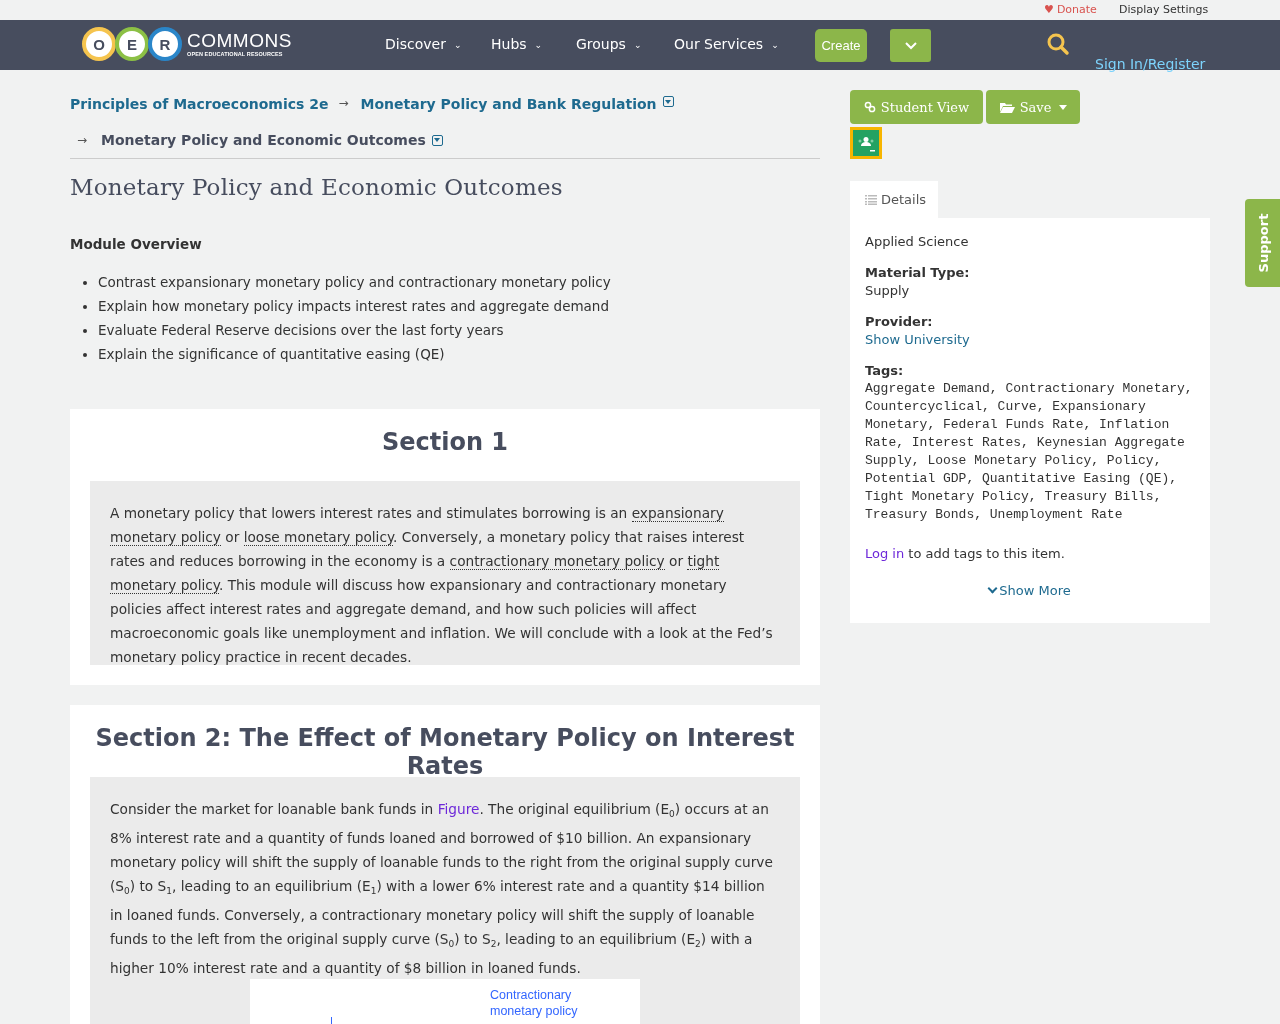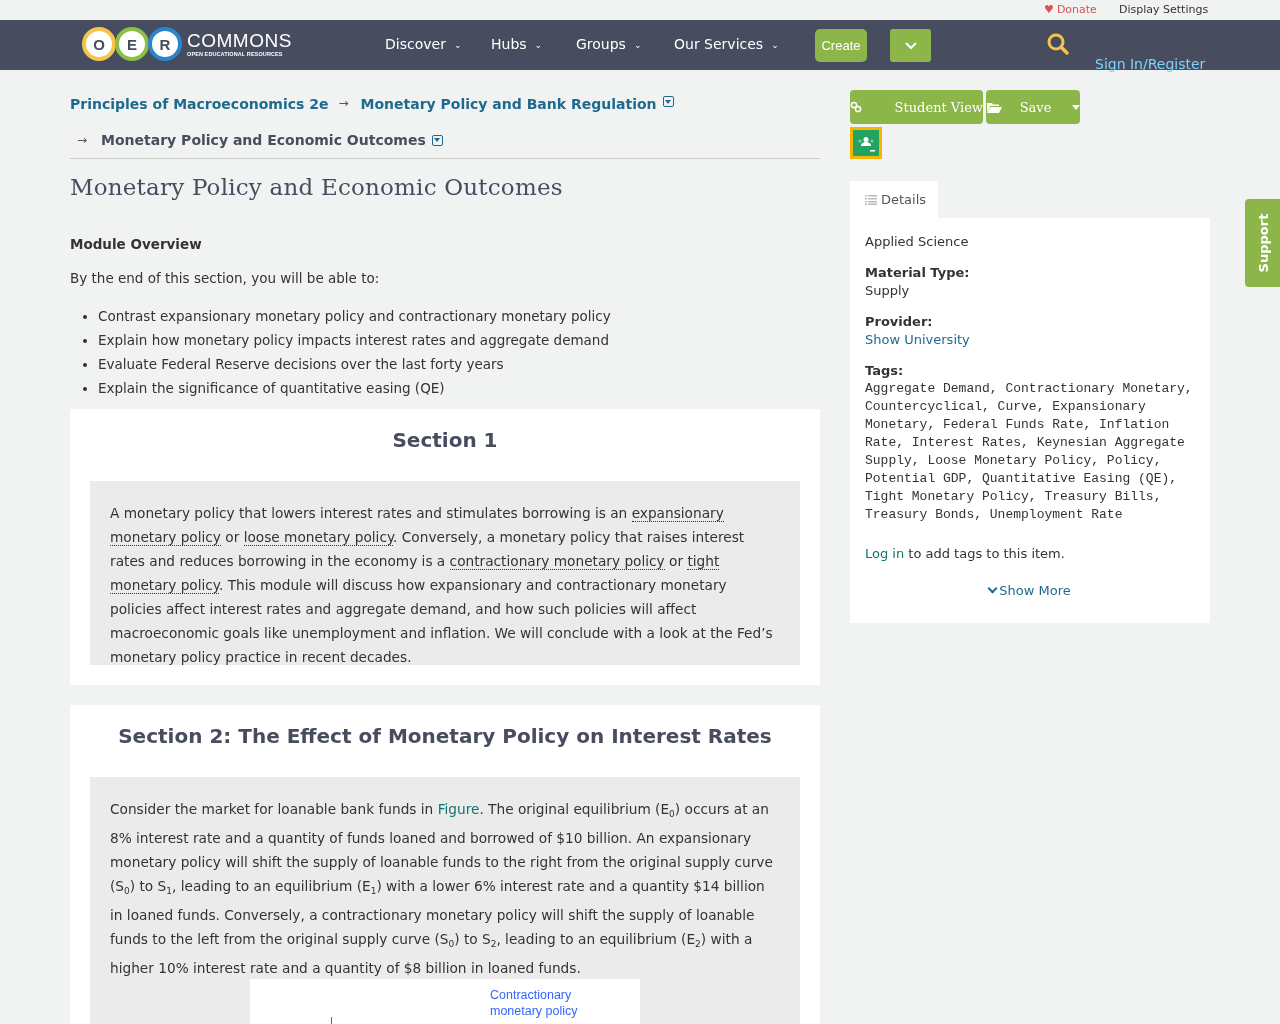--- a/index.html
+++ b/index.html
@@ -46,35 +46,35 @@
 
   .overview { position: absolute; left: 70px; top: 236px; width: 750px; font-size: 13.5px; color: #333; }
   .overview h4 { font-size: 13.5px; font-weight: bold; }
   .overview p { margin-top: 18px; }
   .overview ul { margin-top: 18px; padding-left: 28px; }
   .overview li { line-height: 24px; }
 
   .section { position: absolute; left: 70px; width: 750px; background: #fff; }
   .sec1 { top: 409px; height: 276px; }
   .sec2 { top: 705px; height: 330px; }
-  .section h2 { text-align: center; font-size: 20px; color: #474d5e; font-weight: bold; padding-top: 19px; }
+  .section h2 { text-align: center; font-size: 24px; color: #474d5e; font-weight: bold; padding-top: 19px; }
   .sec2 h2 { padding-top: 19px; }
   .sec-body { position: absolute; left: 20px; right: 20px; background: #ebebeb; padding: 20px; font-size: 13.7px; line-height: 24px; color: #333; }
   .sec1 .sec-body { top: 72px; height: 184px; }
   .sec2 .sec-body { top: 72px; bottom: 0; }
   .term { border-bottom: 1px dotted #333; }
-  .link { color: #0f766e; }
+  .link { color: #6d28d9; }
   .sec-body sub { font-size: 9px; vertical-align: -3px; }
 
   .figure-box { position: absolute; left: 160px; top: 202px; width: 390px; height: 60px; background: #fff; }
   .fig-label { position: absolute; left: 240px; top: 8px; color: #3366ff; font-family: "Liberation Sans", sans-serif; font-size: 12.5px; line-height: 16px; width: 110px; }
   .fig-axis { position: absolute; left: 81px; top: 38px; width: 1px; height: 22px; background: #3366ff; }
 
   
-  .btn-green { position: absolute; top: 90px; height: 34px; background: #8cb64a; border-radius: 4px; color: #fff; font-family: "DejaVu Serif", serif; font-size: 13px; display: flex; align-items: center; justify-content: space-between; }
+  .btn-green { position: absolute; top: 90px; height: 34px; background: #8cb64a; border-radius: 4px; color: #fff; font-family: "DejaVu Serif", serif; font-size: 13px; display: flex; align-items: center; justify-content: center; }
   .btn-student { left: 850px; width: 133px; }
   .btn-save { left: 986px; width: 94px; }
   .btn-green svg { margin-right: 5px; }
   .caret { display: inline-block; margin-left: 8px; border-left: 4px solid transparent; border-right: 4px solid transparent; border-top: 5px solid #fff; }
 
   .classroom { position: absolute; left: 850px; top: 127px; width: 32px; height: 32px; border: 3px solid #f7b500; background: #24a262; }
   .details-tab { position: absolute; left: 850px; top: 181px; width: 88px; height: 37px; background: #fff; font-size: 13px; color: #555; display: flex; align-items: center; padding-left: 15px; }
   .details-tab .list-icon { margin-right: 4px; }
   .details-panel { position: absolute; left: 850px; top: 218px; width: 360px; height: 405px; background: #fff; padding: 15px; font-size: 13px; color: #333; }
   .field-label { font-weight: bold; line-height: 18px; }
@@ -138,21 +138,20 @@
     <span class="bc-current">Monetary Policy and Economic Outcomes</span>
     <span class="dd-box"></span>
   </div>
 </div>
 <div class="bc-divider"></div>
 
 <h1 class="page-title">Monetary Policy and Economic Outcomes</h1>
 
 <div class="overview">
   <h4>Module Overview</h4>
-  <p>By the end of this section, you will be able to:</p>
   <ul>
     <li>Contrast expansionary monetary policy and contractionary monetary policy</li>
     <li>Explain how monetary policy impacts interest rates and aggregate demand</li>
     <li>Evaluate Federal Reserve decisions over the last forty years</li>
     <li>Explain the significance of quantitative easing (QE)</li>
   </ul>
 </div>
 
 <div class="section sec1">
   <h2>Section 1</h2>

